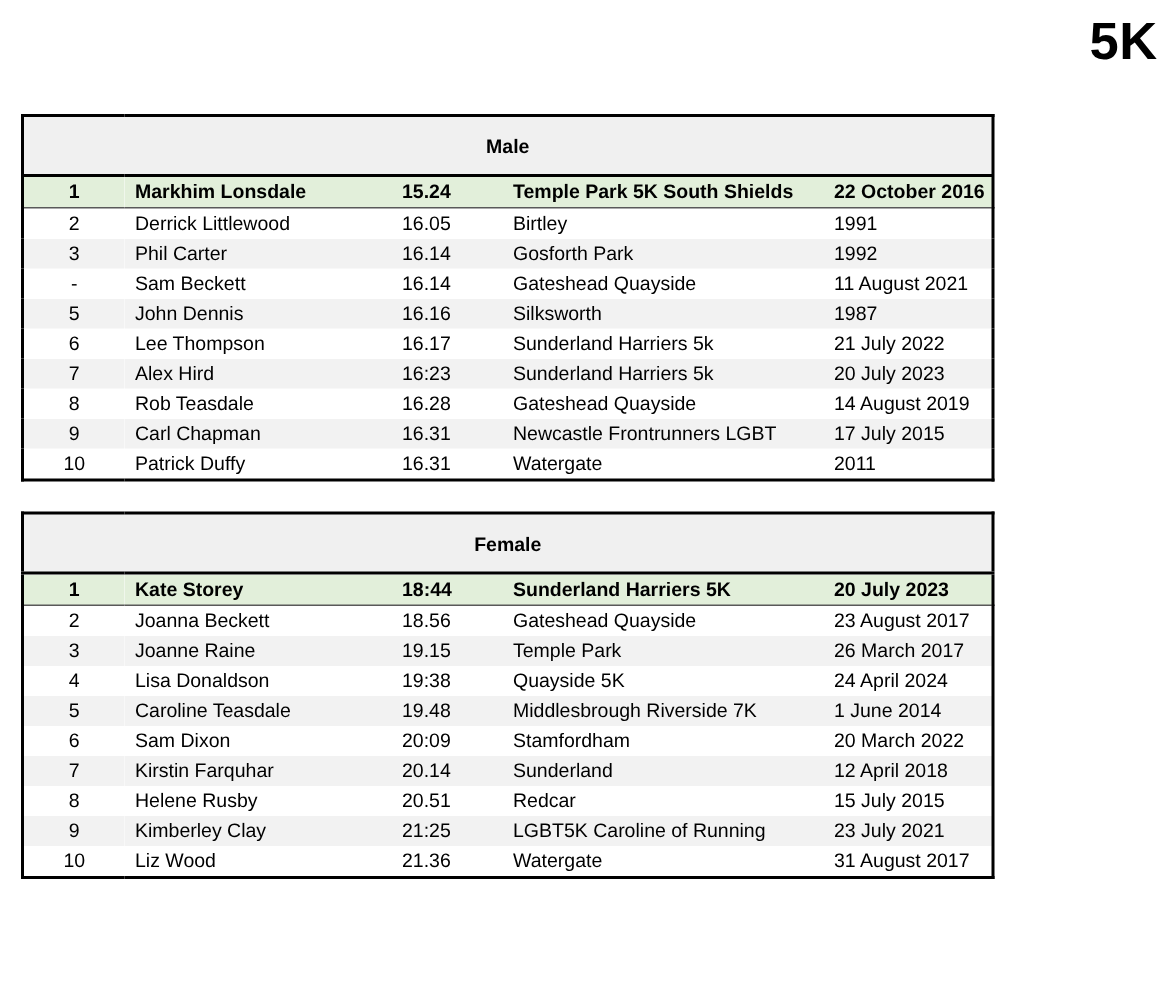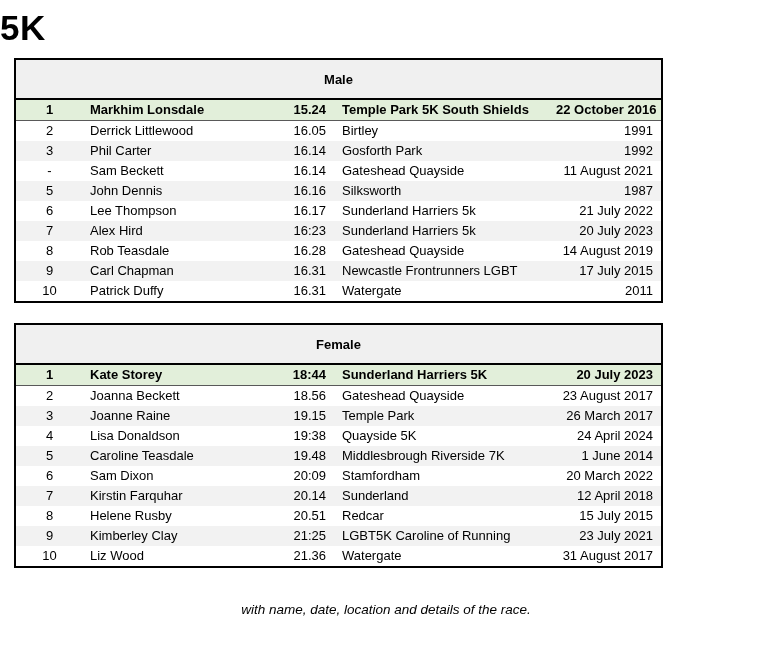--- a/index.html
+++ b/index.html
@@ -4,23 +4,23 @@
 <style>
   * { margin: 0; padding: 0; box-sizing: border-box; }
   html, body {
     width: 772px; height: 670px;
     background: #ffffff;
     color: #000000;
     font-family: "Liberation Sans", "DejaVu Sans", sans-serif;
     overflow: hidden;
   }
   .title {
-    height: 58px;
+    height: 76px;
     padding-top: 8px;
-    text-align: left;
+    text-align: right;
     font-size: 35px;
     font-weight: bold;
     letter-spacing: 0.5px;
   }
   .tables { margin: 0 14px; }
   table.record-table {
     width: 649px;
     border-collapse: collapse;
     table-layout: fixed;
     border: 2px solid var(--border, #000);
@@ -39,23 +39,23 @@
     height: 20px;
     line-height: 20px;
     font-size: 13px;
     padding: 0;
     white-space: nowrap;
     overflow: hidden;
     vertical-align: middle;
   }
   .col-rank { text-align: center; }
   .col-name { padding-left: 7px; }
-  .col-time { text-align: right; }
+  .col-time { }
   .col-loc  { padding-left: 16px; }
-  .col-date { text-align: right; padding-right: 8px; }
+  .col-date { padding-right: 8px; }
   tr.band { background: var(--band, #F2F2F2); }
   tr.highlight {
     background: var(--highlight, #E2EFDA);
     font-weight: bold;
     border-bottom: 1px solid #595959;
   }
   .footer {
     margin-top: 31px;
     text-align: center;
     font-style: italic;
@@ -240,14 +240,13 @@
     <td class="col-time">21.36</td>
     <td class="col-loc">Watergate</td>
     <td class="col-date">31 August 2017</td>
   </tr>
       </tbody>
   </table>
 
 </div>
 
 <div class="footer">
-  <div>with name, date, location and details of the race.</div>
 </div>
 
 </body></html>

